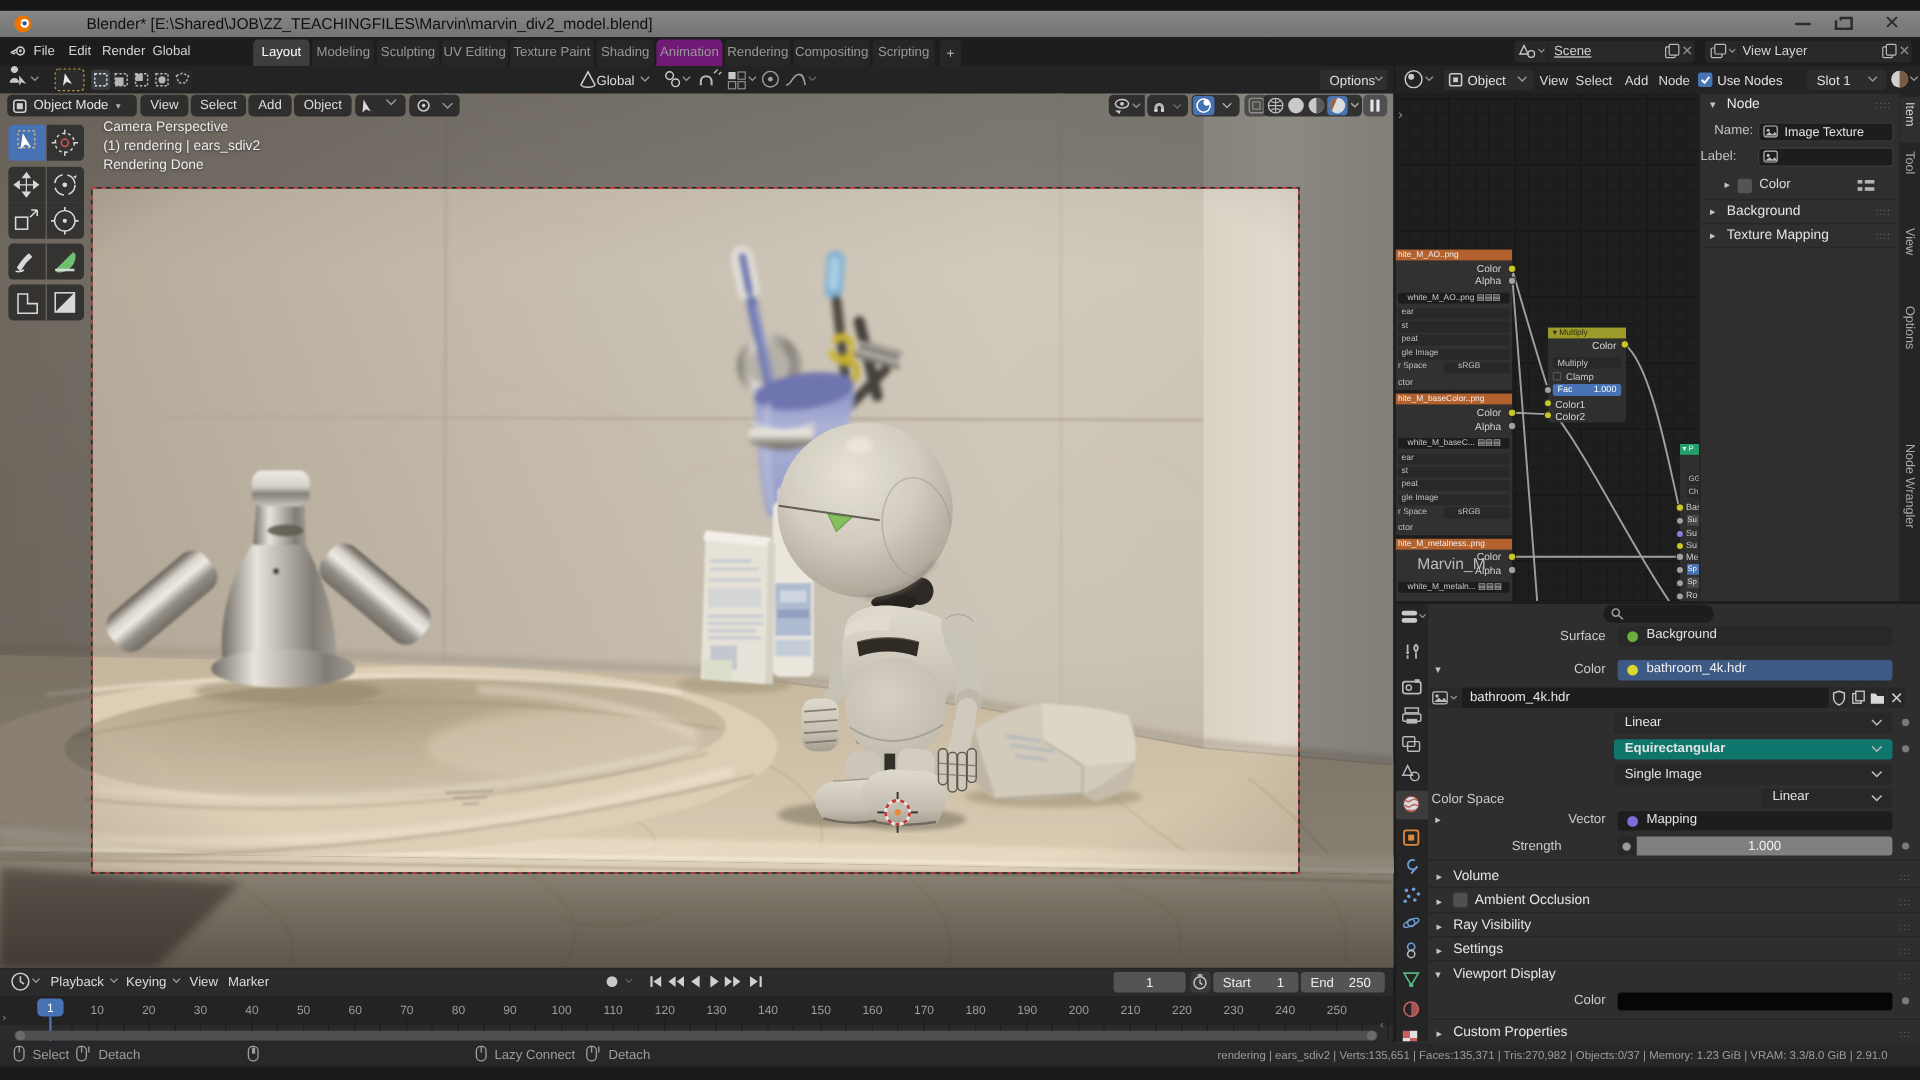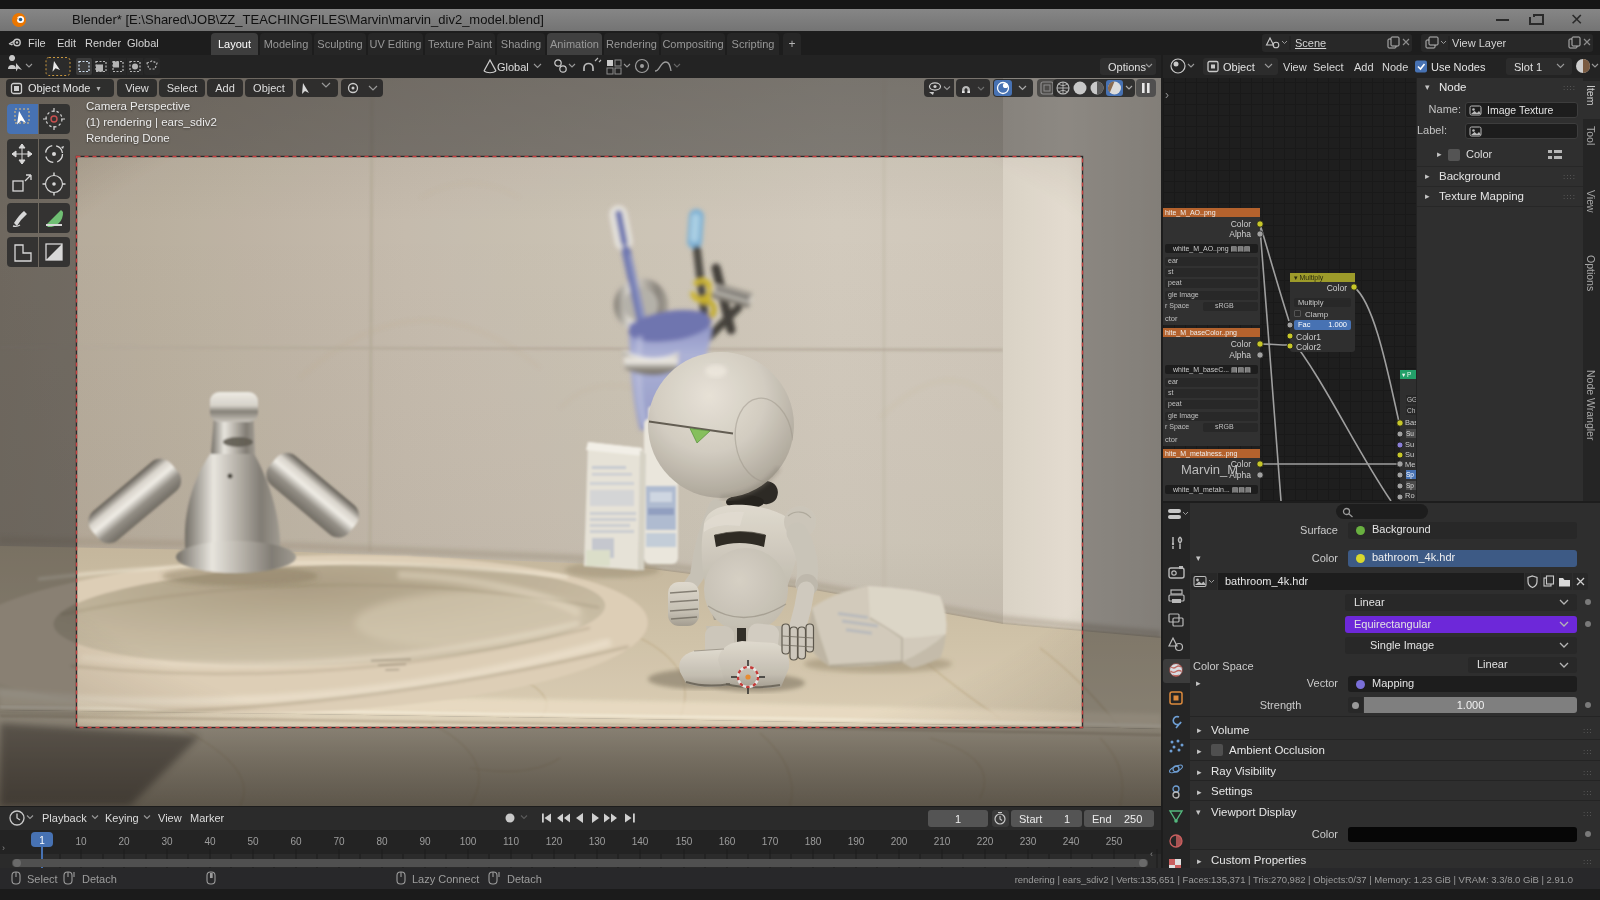--- a/index.html
+++ b/index.html
@@ -42,21 +42,21 @@
   <div class="abs txt" style="left:85px;top:37px;">Render</div>
   <div class="abs txt" style="left:127px;top:37px;">Global</div>
   <div class="abs txt" style="left:173px;top:37px;padding-left:44px;">Help</div>
 
   <div class="abs" style="left:211px;top:33px;width:47px;height:22px;background:#3e3e3e;border-radius:4px 4px 0 0;text-align:center;line-height:22px;color:#ffffff;font-size:11px;">Layout</div>
   <div class="abs" style="left:260px;top:33px;width:52px;height:22px;background:#262626;border-radius:4px 4px 0 0;text-align:center;line-height:22px;color:#989898;font-size:11px;">Modeling</div>
   <div class="abs" style="left:314px;top:33px;width:52px;height:22px;background:#262626;border-radius:4px 4px 0 0;text-align:center;line-height:22px;color:#989898;font-size:11px;">Sculpting</div>
   <div class="abs" style="left:368px;top:33px;width:55px;height:22px;background:#262626;border-radius:4px 4px 0 0;text-align:center;line-height:22px;color:#989898;font-size:11px;">UV Editing</div>
   <div class="abs" style="left:425px;top:33px;width:70px;height:22px;background:#262626;border-radius:4px 4px 0 0;text-align:center;line-height:22px;color:#989898;font-size:11px;">Texture Paint</div>
   <div class="abs" style="left:497px;top:33px;width:48px;height:22px;background:#262626;border-radius:4px 4px 0 0;text-align:center;line-height:22px;color:#989898;font-size:11px;">Shading</div>
-  <div class="abs" style="left:547px;top:33px;width:55px;height:22px;background:#404040;border-radius:4px 4px 0 0;text-align:center;line-height:22px;color:#989898;font-size:11px;">Animation</div>
+  <div class="abs" style="left:547px;top:33px;width:55px;height:22px;background:#701a75;border-radius:4px 4px 0 0;text-align:center;line-height:22px;color:#989898;font-size:11px;">Animation</div>
   <div class="abs" style="left:604px;top:33px;width:55px;height:22px;background:#262626;border-radius:4px 4px 0 0;text-align:center;line-height:22px;color:#989898;font-size:11px;">Rendering</div>
   <div class="abs" style="left:661px;top:33px;width:64px;height:22px;background:#262626;border-radius:4px 4px 0 0;text-align:center;line-height:22px;color:#989898;font-size:11px;">Compositing</div>
   <div class="abs" style="left:727px;top:33px;width:52px;height:22px;background:#262626;border-radius:4px 4px 0 0;text-align:center;line-height:22px;color:#989898;font-size:11px;">Scripting</div>
   <div class="abs" style="left:783px;top:33px;width:18px;height:22px;background:#262626;border-radius:4px 4px 0 0;text-align:center;line-height:22px;color:#b5b5b5;font-size:12px;">+</div>
 
   <div class="abs" style="left:1262px;top:34px;width:150px;height:18px;background:#282828;border-radius:3px;">
     <svg width="150" height="18">
       <path d="M8 4 l3.5 7 h-7 z" fill="none" stroke="#c9c9c9" stroke-width="1.1"></path>
       <circle cx="14" cy="11" r="2.8" fill="none" stroke="#c9c9c9" stroke-width="1.1"></circle>
       <path d="M20 7 l2.5 2.5 2.5 -2.5" stroke="#999" fill="none" stroke-width="1"></path>
@@ -947,28 +947,28 @@
           <path d="M4 5 l7 7 M11 5 l-7 7" stroke="#d0d0d0" stroke-width="1.3"></path>
         </svg>
     </div>
 
     <div class="abs" style="left:182px;top:91px;width:232px;height:17px;background:#282828;border-radius:3px;">
       <span style="position:absolute;left:9px;top:1.5px;font-size:11px;color:#e3e3e3;">Linear</span>
       <svg width="12" height="8" style="position:absolute;right:6px;top:5px;">
           <path d="M1 1 l4 4 4 -4" stroke="#b5b5b5" fill="none" stroke-width="1.3"></path>
         </svg>
     </div>
-    <div class="abs" style="left:182px;top:113px;width:232px;height:17px;background:#6d28d9;border-radius:3px;">
+    <div class="abs" style="left:182px;top:113px;width:232px;height:17px;background:#0f766e;border-radius:3px;font-weight:bold;">
       <span style="position:absolute;left:9px;top:1.5px;font-size:11px;color:#e3e3e3;">Equirectangular</span>
       <svg width="12" height="8" style="position:absolute;right:6px;top:5px;">
           <path d="M1 1 l4 4 4 -4" stroke="#b5b5b5" fill="none" stroke-width="1.3"></path>
         </svg>
     </div>
     <div class="abs" style="left:182px;top:134px;width:232px;height:17px;background:#282828;border-radius:3px;">
-      <span style="position:absolute;left:9px;top:1.5px;font-size:11px;color:#e3e3e3;margin-left:16px;">Single Image</span>
+      <span style="position:absolute;left:9px;top:1.5px;font-size:11px;color:#e3e3e3;">Single Image</span>
       <svg width="12" height="8" style="position:absolute;right:6px;top:5px;">
           <path d="M1 1 l4 4 4 -4" stroke="#b5b5b5" fill="none" stroke-width="1.3"></path>
         </svg>
     </div>
     <div class="abs" style="left:30px;top:157px;font-size:11px;color:#cacaca;">Color Space</div>
     <div class="abs" style="left:305px;top:154px;width:109px;height:16px;background:#282828;border-radius:3px;">
       <span style="position:absolute;left:9px;top:1px;font-size:11px;color:#e3e3e3;">Linear</span>
       <svg width="12" height="8" style="position:absolute;right:6px;top:5px;">
           <path d="M1 1 l4 4 4 -4" stroke="#b5b5b5" fill="none" stroke-width="1.3"></path>
         </svg>

